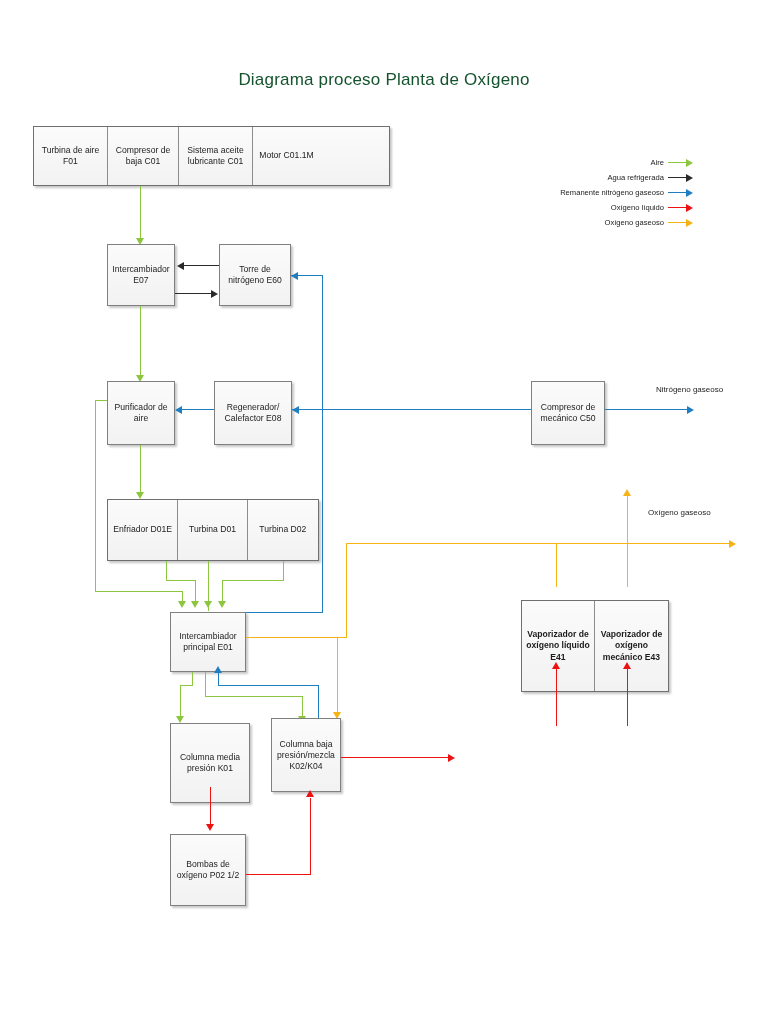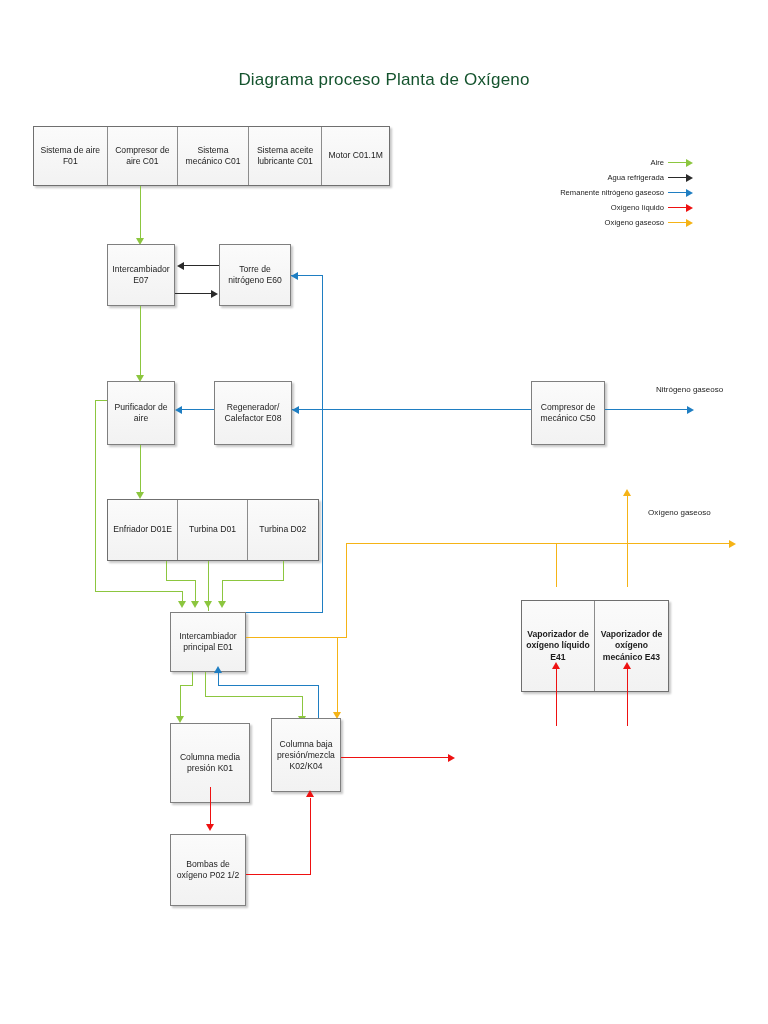--- a/index.html
+++ b/index.html
@@ -120,23 +120,22 @@
     <div class="legend-row">
       <span class="legend-label">Oxígeno gaseoso</span>
       <span class="legend-arrow">
         <span class="shaft" style="border-top-color:#f5b316"></span>
           <span class="head" style="border-left-color:#f5b316"></span>
       </span>
     </div>
   </div>
 
   <div class="group" style="left:33px;top:126px;width:357px;height:60px;">
-    <div class="cell" style="width:74px;">Sistema de aire F01</div>
-    <div class="cell" style="width:71px;">Compresor de aire C01</div>
-    <div class="cell" style="width:71px;">Sistema mecánico C01</div>
+    <div class="cell" style="width:74px;">Turbina de aire F01</div>
+    <div class="cell" style="width:71px;">Compresor de baja C01</div>
     <div class="cell" style="width:74px;">Sistema aceite lubricante C01</div>
     <div class="cell" style="width:67px;">Motor C01.1M</div>
   </div>
 
   <div class="ln v c-green" style="left:140px;top:186px;height:56px;"></div>
   <div class="ah down a-green" style="left:135.5px;top:238px;"></div>
 
   <div class="box" style="left:107px;top:244px;width:68px;height:62px;">
     <span>Intercambiador E07</span>
   </div>

